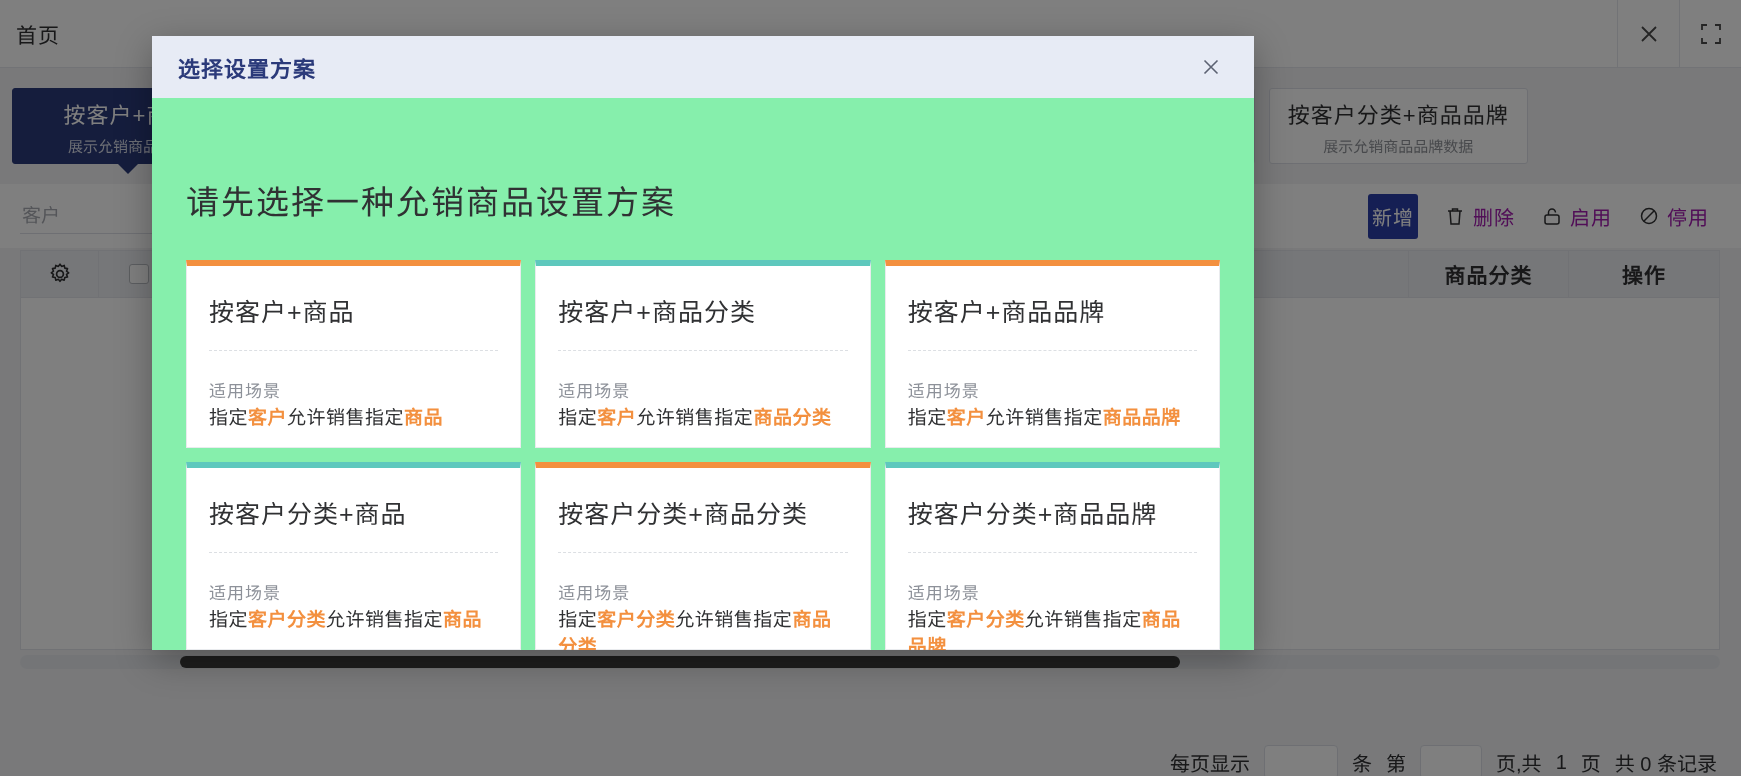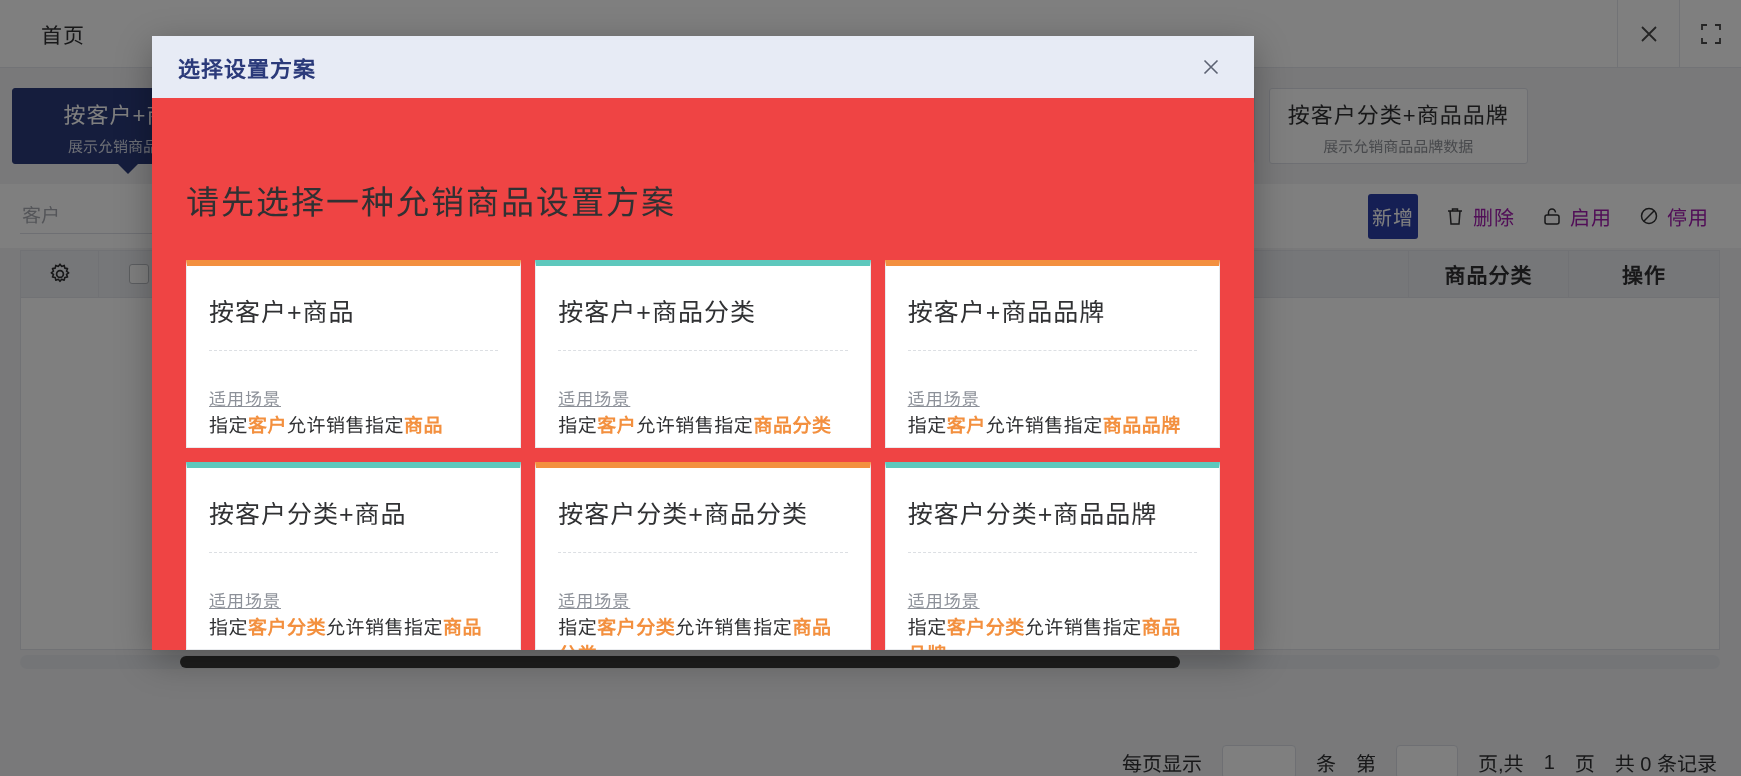--- a/index.html
+++ b/index.html
@@ -30,21 +30,21 @@
     position: absolute;
     left: 0; top: 0;
     width: 1741px; height: 68px;
     background: #ffffff;
     display: flex;
     align-items: stretch;
     border-bottom: 1px solid #e4e7ed;
   }
   .tab-home {
     display: flex; align-items: center; justify-content: flex-start;
-    padding: 0 41px;
+    padding: 0 16px;
     font-size: 21px;
     color: #303133;
     letter-spacing: 1px;
   }
   .tab-active {
     display: flex; align-items: center; justify-content: center;
     gap: 8px;
     padding: 0 24px;
     background: #2b3a7a;
     color: #ffffff;
@@ -210,21 +210,21 @@
   }
 
   
   .pager {
     position: absolute;
     left: 0; top: 748px;
     width: 1741px; height: 28px;
     display: flex;
     align-items: center;
     justify-content: flex-end;
-    gap: 20px;
+    gap: 14px;
     padding-right: 24px;
     font-size: 20px;
     color: #303133;
     white-space: nowrap;
   }
   .pager-box {
     display: inline-block;
     width: 74px; height: 34px;
     border: 1px solid #dcdfe6;
     border-radius: 4px;
@@ -238,21 +238,21 @@
     inset: 0;
     background: rgba(0, 0, 0, 0.50);
     z-index: 50;
   }
 
   
   .modal {
     position: absolute;
     left: 152px; top: 36px;
     width: 1102px; height: 614px;
-    background: #ef4444;
+    background: #86efac;
     z-index: 60;
     box-shadow: 0 10px 34px rgba(0,0,0,0.30);
     display: flex;
     flex-direction: column;
     overflow: hidden;
   }
   .modal-head {
     height: 62px;
     background: #e7ebf5;
     display: flex;
@@ -306,25 +306,24 @@
     color: #303133;
     letter-spacing: 1px;
     margin: 8px 0 0 0;
   }
   .scheme-card .sc-divider {
     margin: 22px 0 0 0;
     border: none;
     border-top: 1px dashed #dcdfe3;
   }
   .scheme-card .sc-scene-label {
-    margin-top: 34px;
+    margin-top: 26px;
     font-size: 17px;
     color: #8d9199;
     letter-spacing: 1px;
-    text-decoration: underline;
   }
   .scheme-card .sc-desc {
     font-size: 19px;
     color: #303133;
     letter-spacing: 0.5px;
   }
   .hl { color: #f3903f; font-weight: bold; }
 </style>
 </head>
 <body>

